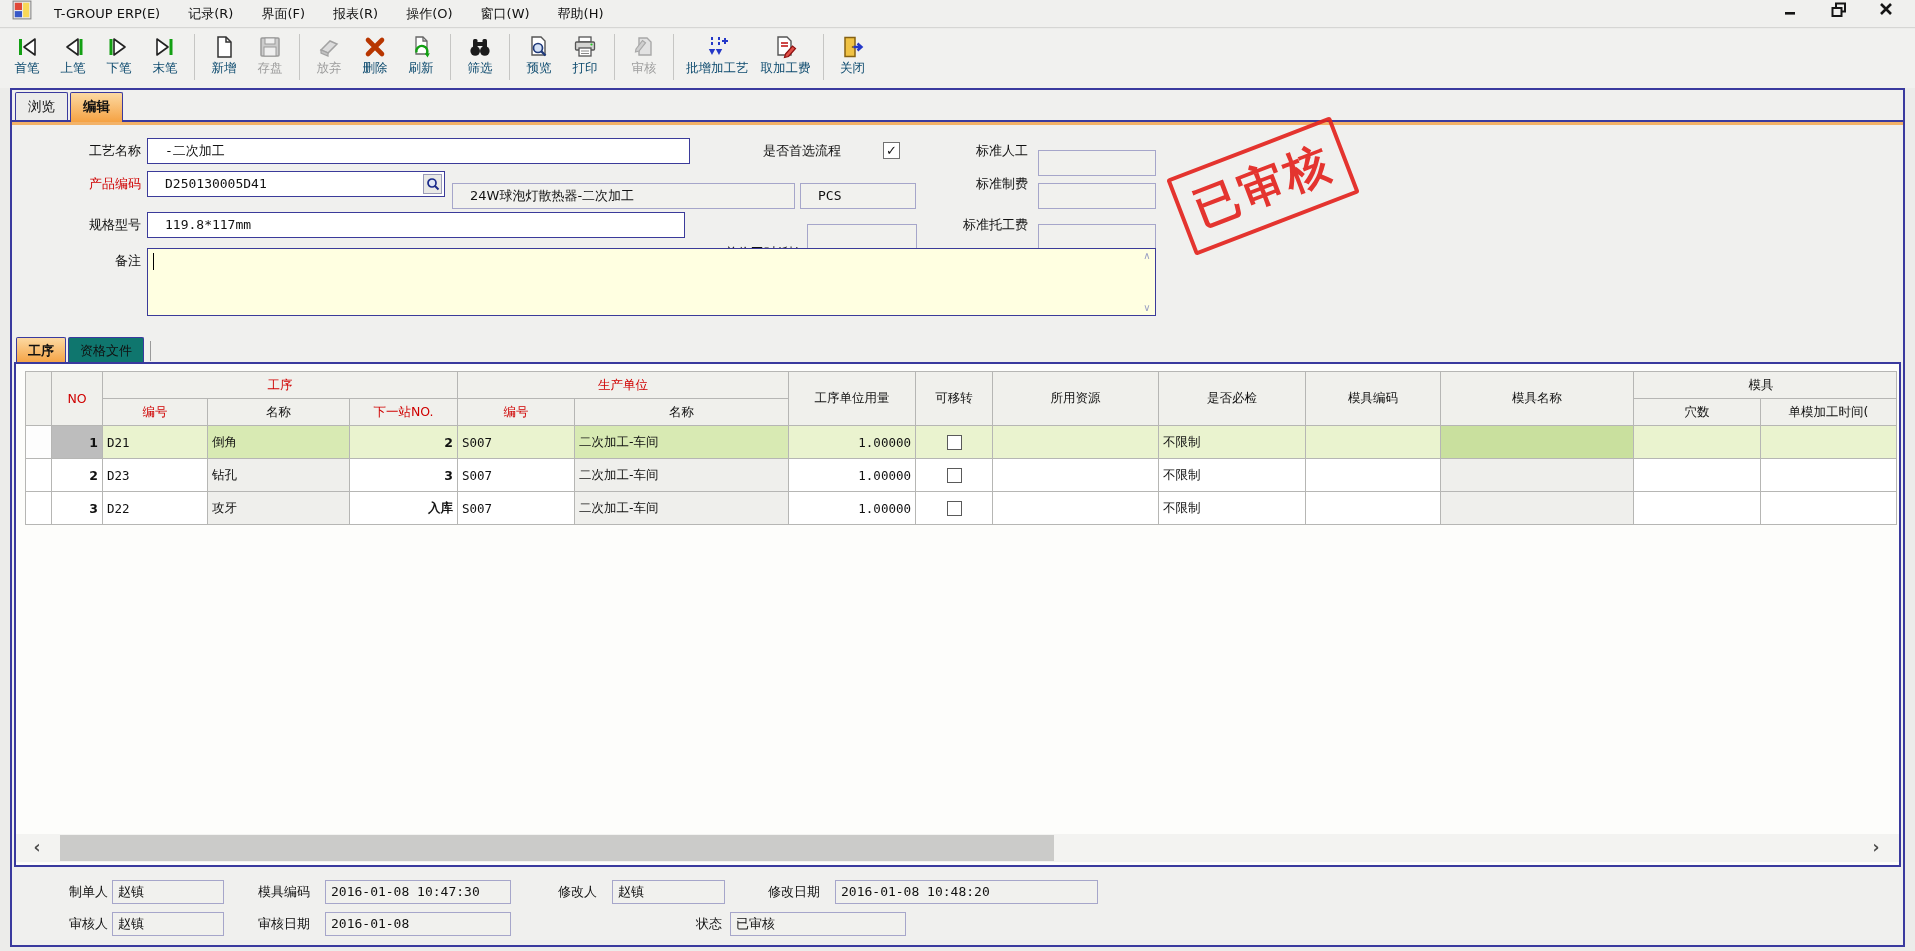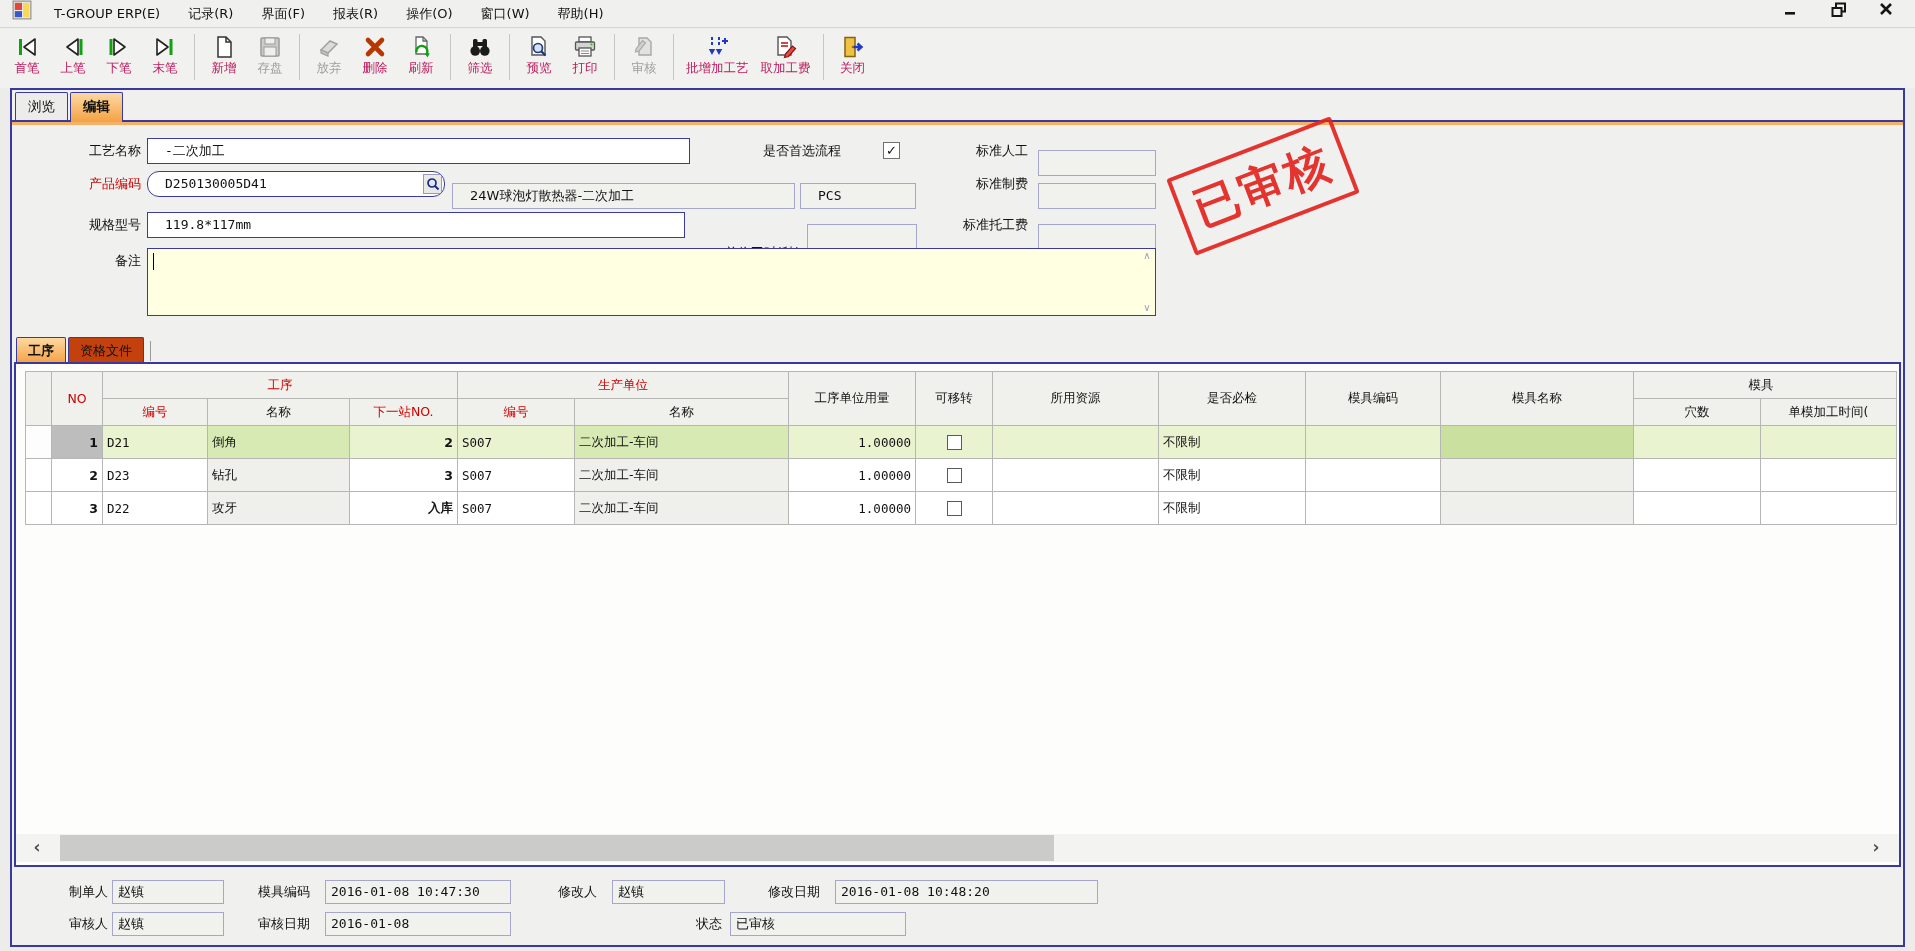--- a/index.html
+++ b/index.html
@@ -15,21 +15,21 @@
   .menu-item{padding:0 14px;height:28px;line-height:28px;cursor:default;}
   .wincontrols{margin-left:auto;display:flex;align-items:center;gap:30px;margin-right:20px;}
   .winbtn{width:18px;height:18px;display:flex;align-items:center;justify-content:center;}
 
   
   .toolbar{position:absolute;left:0;top:29px;width:100%;height:59px;background:#f1f1ef;
            display:flex;align-items:flex-start;padding:2px 0 0 4px;}
   .tbtn{display:flex;flex-direction:column;align-items:center;min-width:46px;
         padding:1px 5px 0;height:54px;border:1px solid transparent;}
   .ticon{height:27px;display:flex;align-items:center;}
-  .tlabel{font-size:12.5px;line-height:15px;white-space:nowrap;color:#be185d;}
+  .tlabel{font-size:12.5px;line-height:15px;white-space:nowrap;color:#0c4a6e;}
   .tbtn.disabled .tlabel{color:#9f9f9f;}
   .tsep{width:1px;height:46px;background:#c6c6c4;margin:3px 6px 0 6px;flex:none;}
 
   
   .main-panel{position:absolute;left:10px;top:88px;width:1895px;height:859px;
               border:2px solid #3a3a9e;background:#f0f0ee;}
   .tabstrip{position:absolute;left:0;top:0;width:100%;height:32px;
             border-bottom:2px solid #3a3a9e;display:flex;align-items:flex-end;padding-left:3px;}
   .orangeline{position:absolute;left:0;top:32px;width:100%;height:3px;background:#f3b267;}
   .tab{position:relative;padding:5px 12px 4px;border:1px solid #3a3a9e;border-bottom:none;
@@ -52,21 +52,21 @@
   .caret{position:absolute;left:5px;top:4px;width:1px;height:17px;background:#000;}
   .tscroll{position:absolute;right:1px;width:14px;text-align:center;color:#9aa0c4;
            font-size:10px;line-height:10px;}
 
   .stamp{position:absolute;left:1163px;top:55px;width:176px;height:82px;border:4px solid #e3251f;
          border-radius:3px;color:#e3251f;font-size:45px;font-weight:bold;letter-spacing:3px;
          display:flex;align-items:center;justify-content:center;transform:rotate(-21deg);opacity:.92;}
 
   
   .subtabstrip{position:absolute;left:4px;top:246px;height:27px;display:flex;align-items:flex-end;}
-  .subtab{padding:4px 11px 3px;border:1px solid #3a3a9e;border-bottom:none;background:#c2410c;
+  .subtab{padding:4px 11px 3px;border:1px solid #3a3a9e;border-bottom:none;background:#0f766e;
           margin-right:2px;border-radius:2px 2px 0 0;font-size:13px;}
   .subtab.active{background:linear-gradient(#fcd9a2,#f5a243);font-weight:bold;}
   .subtab-divider{width:1px;height:20px;background:#9a9a9a;margin:0 0 2px 4px;}
 
   
   .table-panel{position:absolute;left:2px;top:272px;width:1887px;height:505px;
                border:2px solid #3a3a9e;background:#fdfdfb;}
   table.grid{border-collapse:collapse;position:absolute;left:9px;top:7px;table-layout:fixed;}
   .grid td{border:1px solid #b6b6b4;font-size:12.5px;padding:0 4px;overflow:hidden;
            white-space:nowrap;}
@@ -318,21 +318,21 @@
     <div class="orangeline"></div>
 
     <div class="flbl" style="left:40px;top:48px;width:89px;">工艺名称</div>
     <div class="efld mono" style="left:135px;top:48px;width:543px;">-二次加工</div>
     <div class="flbl" style="left:751px;top:48px;width:114px;text-align:left;">是否首选流程</div>
     <div class="chk" style="left:871px;top:52px;">✓</div>
     <div class="flbl" style="left:928px;top:48px;width:88px;">标准人工</div>
     <div class="rfld" style="left:1026px;top:48px;width:118px;"></div>
 
     <div class="flbl red" style="left:40px;top:81px;width:89px;">产品编码</div>
-    <div class="efld mono" style="left:135px;top:81px;width:298px;border-radius:12px;">
+    <div class="efld mono" style="left:135px;top:81px;width:298px;">
       <span>D250130005D41</span>
       <span class="lookup-btn">
           <svg width="16" height="16" viewBox="0 0 16 16">
             <circle cx="7" cy="7" r="4" fill="#dfe6f5" stroke="#1a2a8a" stroke-width="1.7"></circle>
             <line x1="10" y1="10" x2="13.5" y2="13.5" stroke="#1a2a8a" stroke-width="2"></line>
           </svg>
         </span>
     </div>
     <div class="rfld" style="left:440px;top:81px;width:343px;">24W球泡灯散热器-二次加工</div>
     <div class="rfld mono" style="left:788px;top:81px;width:116px;">PCS</div>

